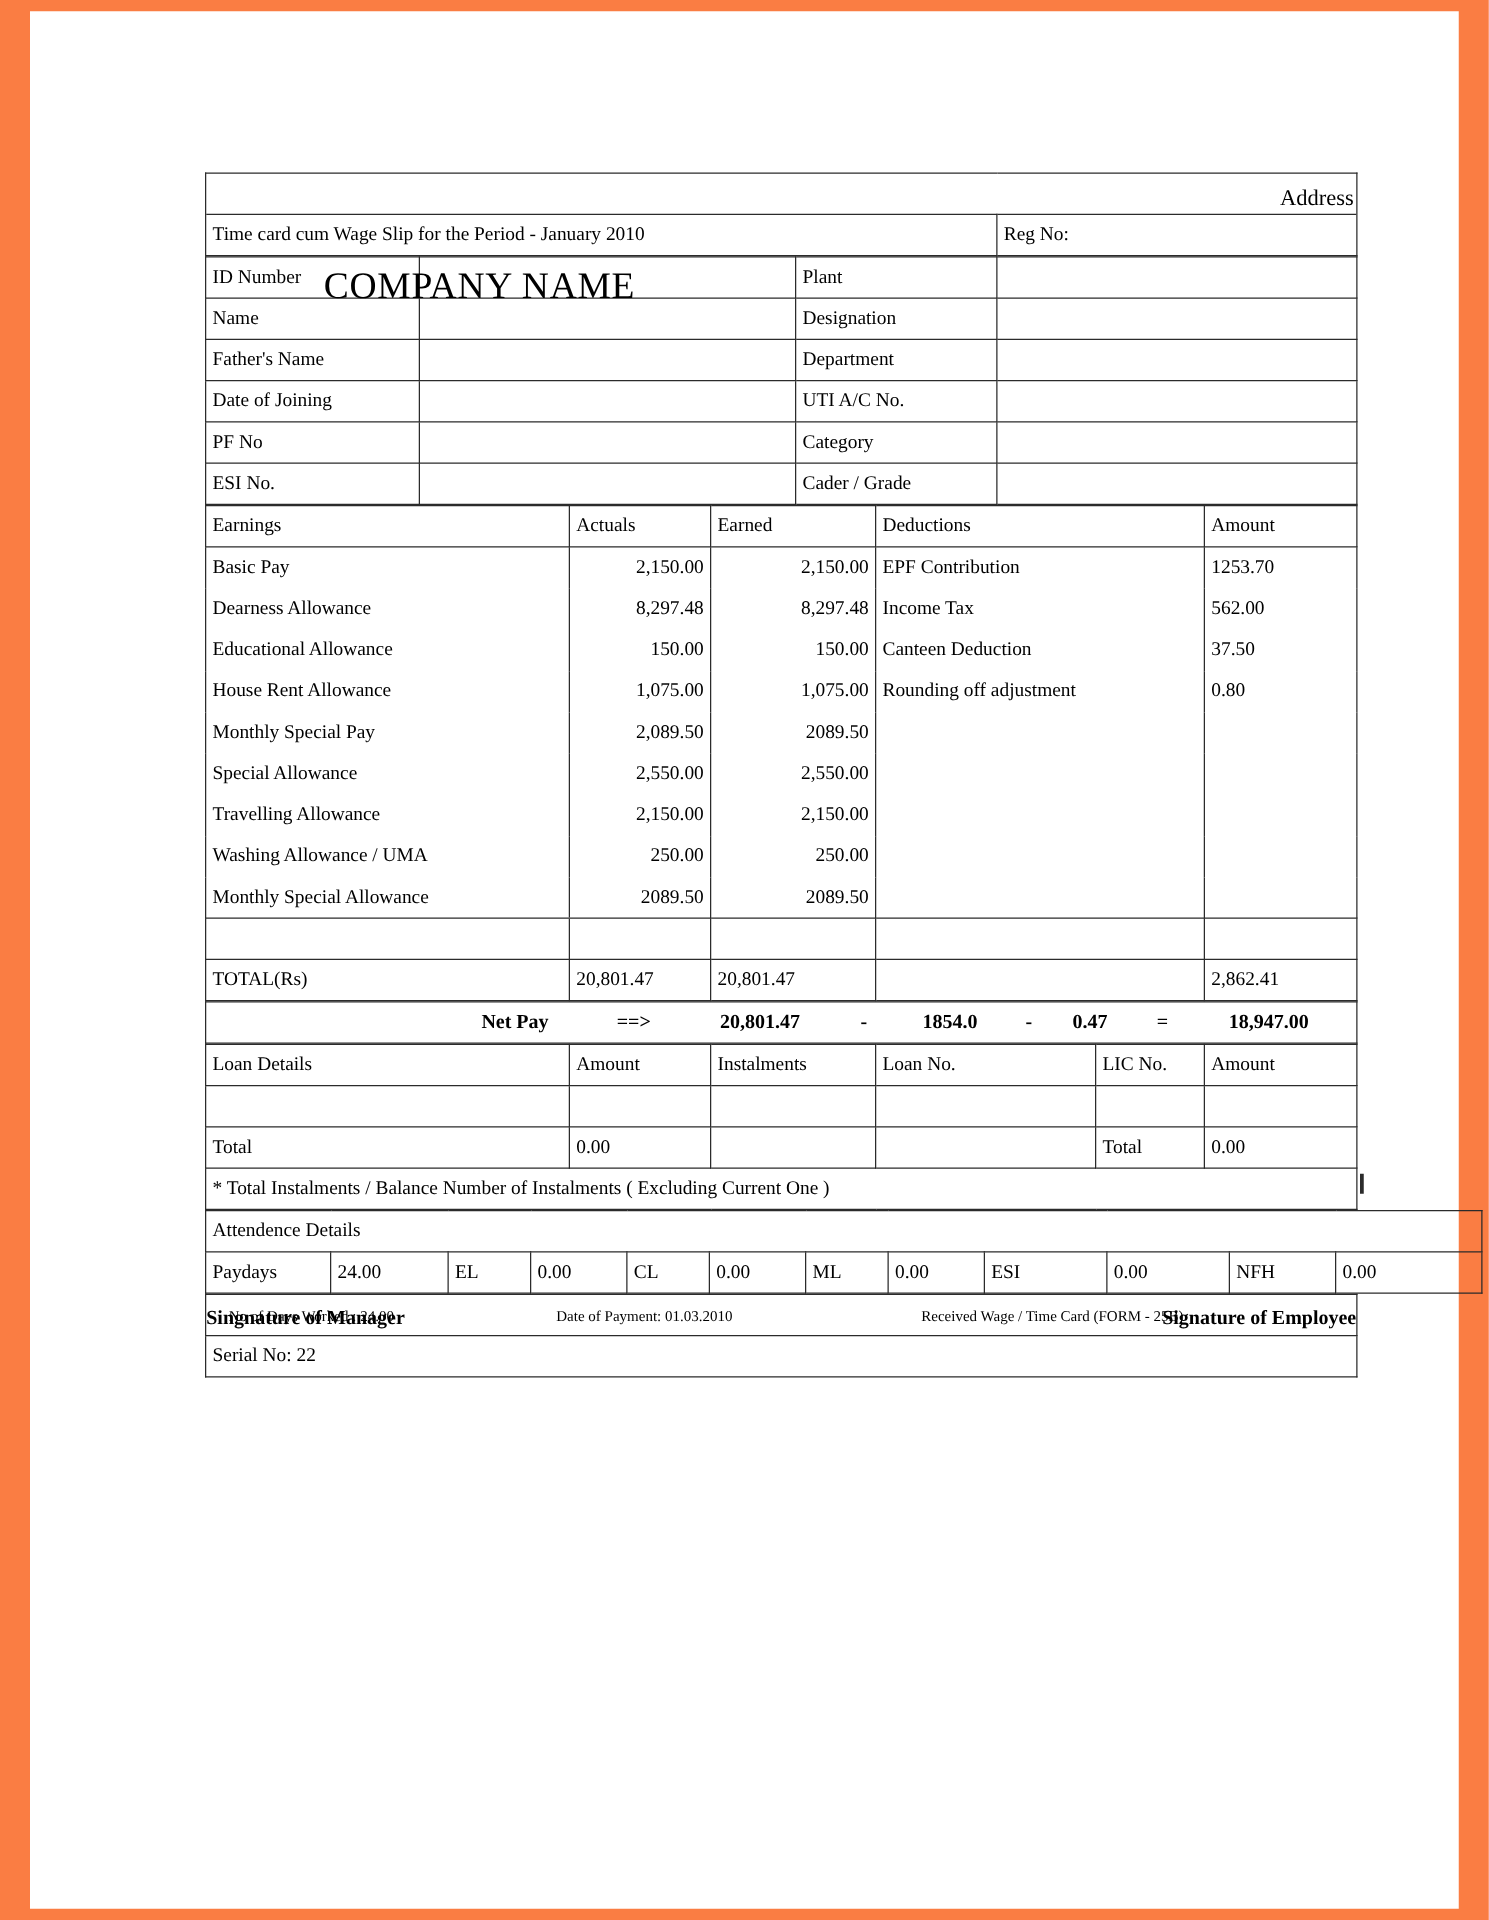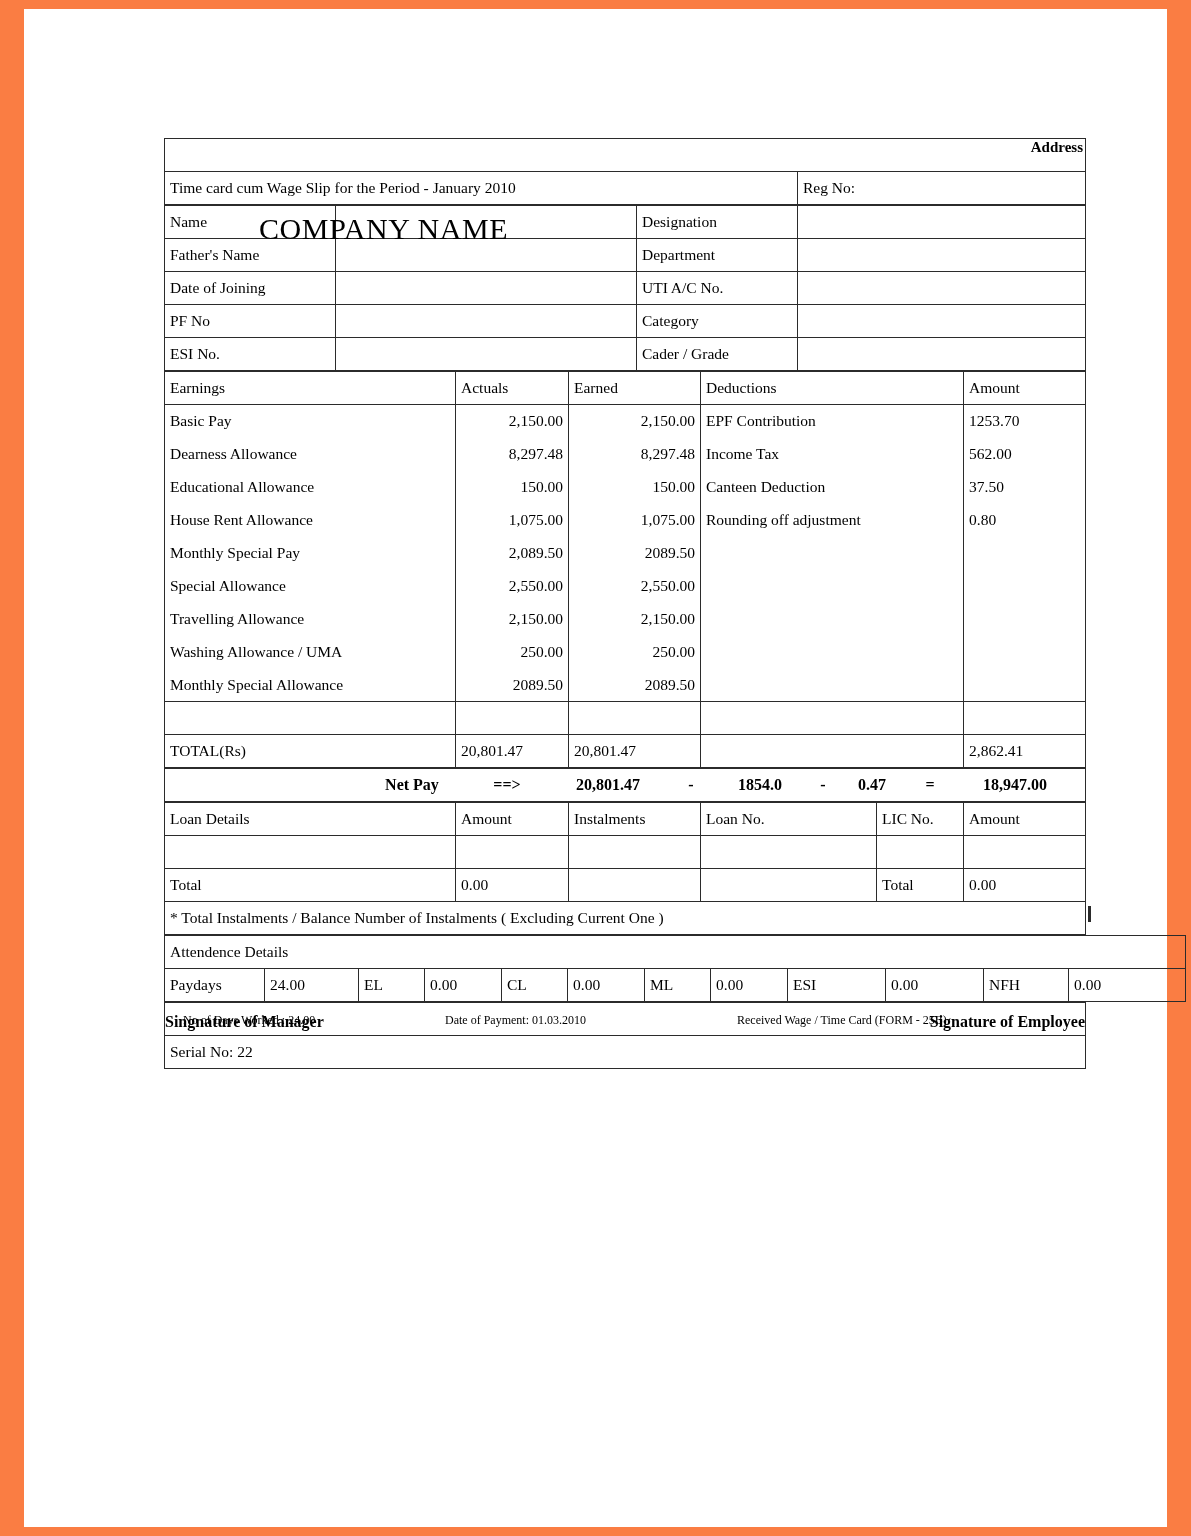--- a/index.html
+++ b/index.html
@@ -56,23 +56,22 @@
     position: absolute;
     left: 94px;
     top: 72px;
     font-size: 30px;
     font-weight: normal;
     letter-spacing: 0.6px;
   }
   .address-txt {
     position: absolute;
     right: 2px;
-    bottom: 14px;
-    font-size: 15px;
-    font-weight: bold;
+    bottom: 2px;
+    font-size: 18px;
   }
 
   .title-row td { height: 31px; font-weight: bold; font-size: 16.5px; }
   .ctr { text-align: center; }
   .rgt { text-align: right; }
 
   
   .sec-head td { font-weight: bold; text-align: center; font-size: 16.5px; height: 30px; }
   .erow td { height: 23.5px; padding-top: 0; padding-bottom: 0; font-size: 15.5px; }
   .erow td.lbl { border-right: none; }
@@ -164,20 +163,26 @@
   </table>
 
   <table class="grid">
     <colgroup>
       <col style="width:171px">
         <col style="width:301px">
       <col style="width:161px">
         <col style="width:288px">
     </colgroup>
     <tbody id="emp-rows">
+        <tr>
+          <td>ID Number</td>
+          <td></td>
+          <td>Plant</td>
+          <td></td>
+        </tr>
         <tr>
           <td>Name</td>
           <td></td>
           <td>Designation</td>
           <td></td>
         </tr>
         <tr>
           <td>Father's Name</td>
           <td></td>
           <td>Department</td>

